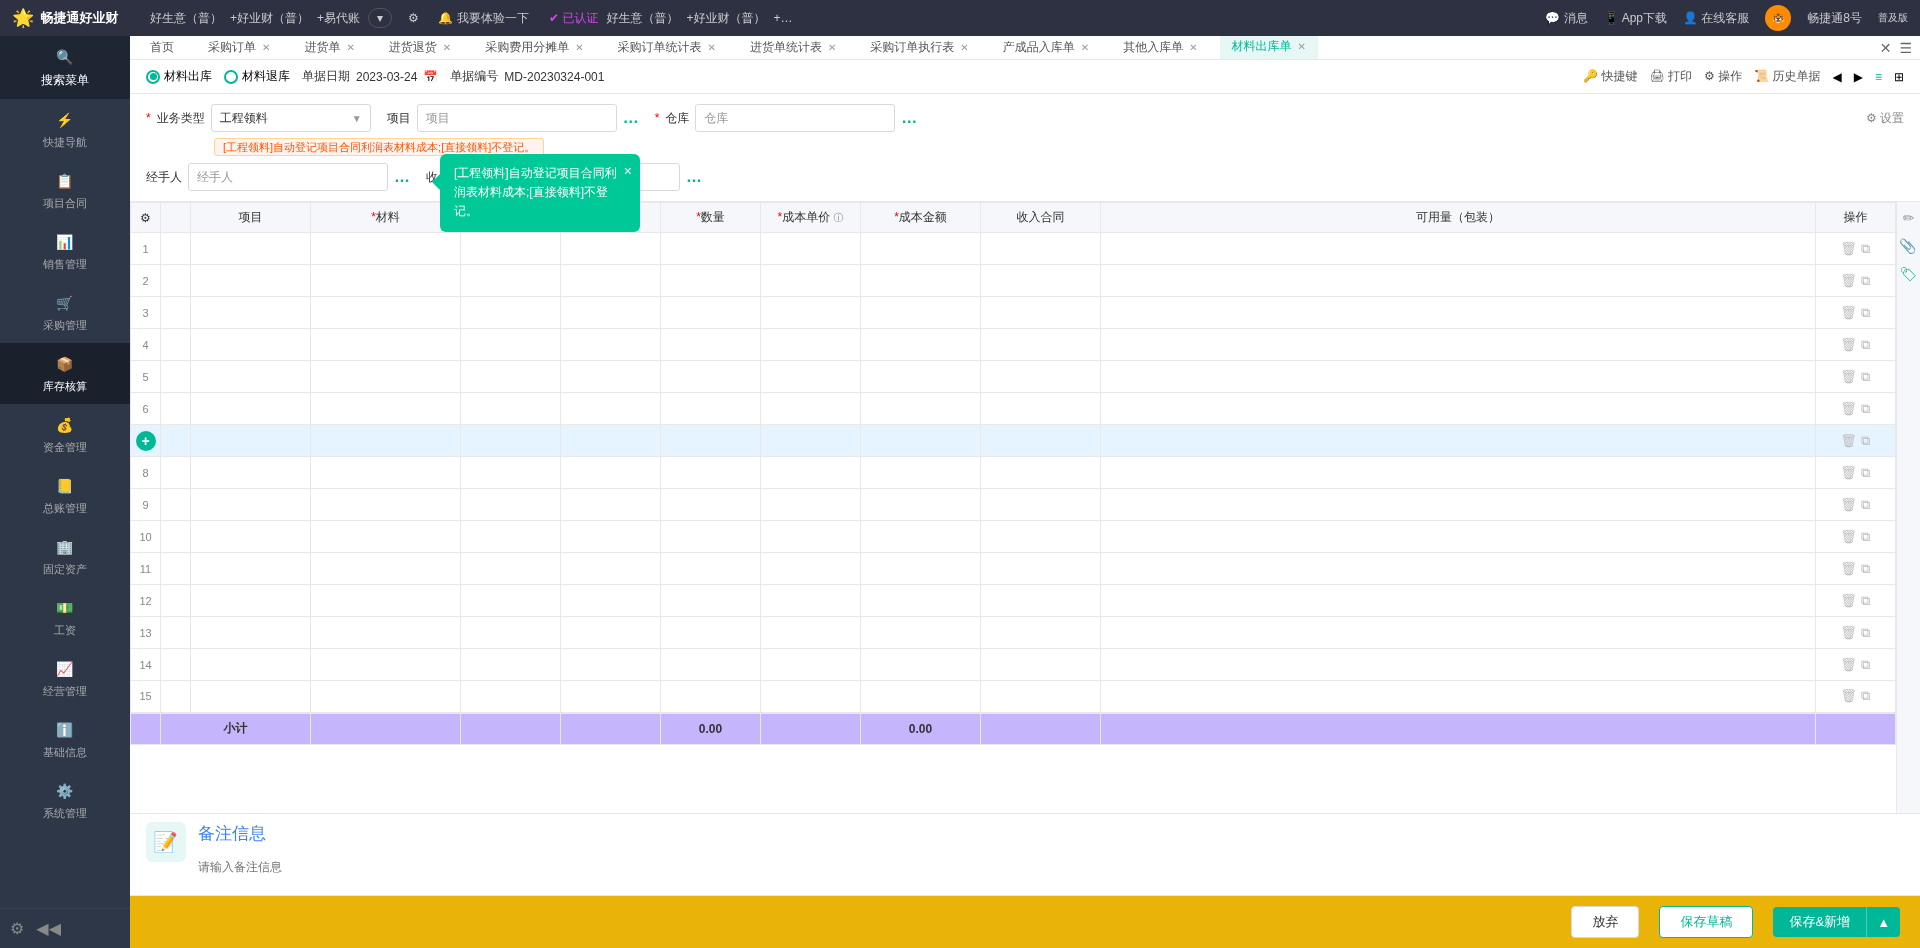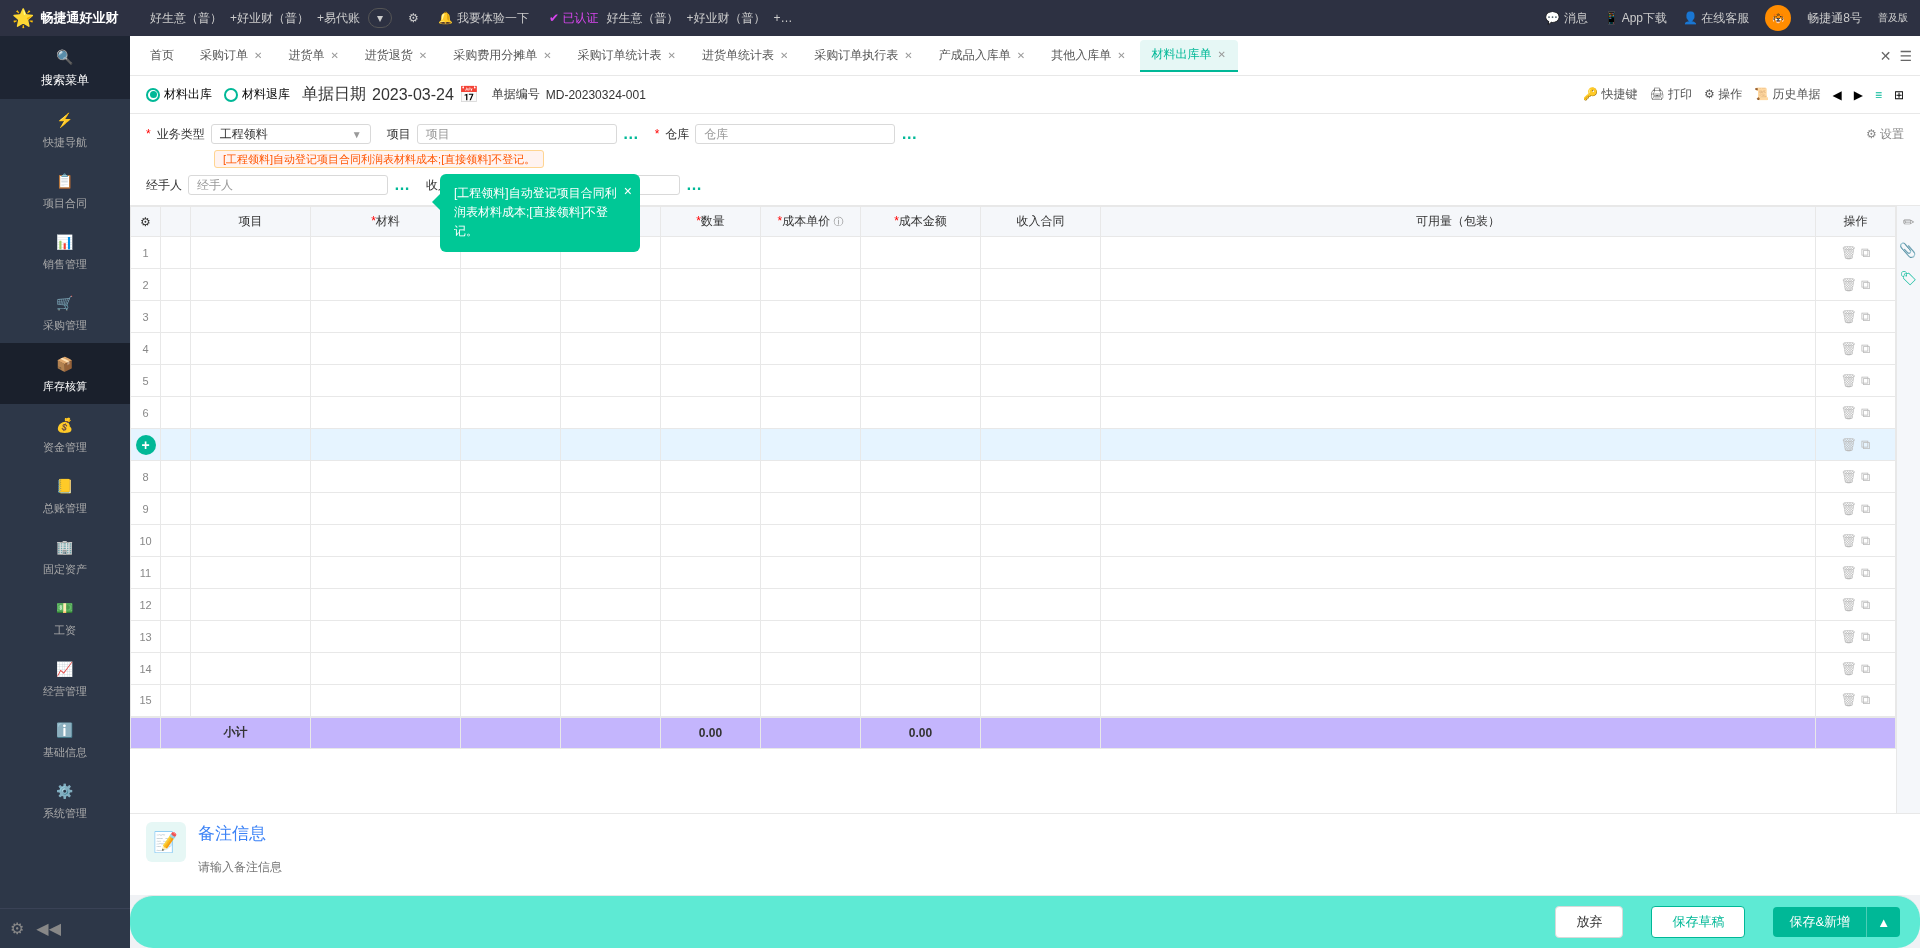--- a/index.html
+++ b/index.html
@@ -25,45 +25,45 @@
     .sidebar-menu-item:hover, .sidebar-menu-item.active { background: #1a202c; color: #fff; }
     .sidebar-menu-item .icon-circle { width: 22px; height: 22px; display: flex; align-items: center; justify-content: center; font-size: 14px; }
     .sidebar-search { background: #1e2533; color: #fff; font-size: 12px; }
     .sidebar-bottom { margin-top: auto; display: flex; align-items: center; padding: 10px; gap: 12px; border-top: 1px solid #3a4256; }
     .sidebar-bottom span { color: #888; cursor: pointer; font-size: 16px; }
 
     
     .content { flex: 1; display: flex; flex-direction: column; overflow: hidden; background: #f0f2f5; }
 
     
-    .tab-bar { display: flex; align-items: center; background: #fff; border-bottom: 1px solid #e8e8e8; padding: 0 8px; height: 40px; gap: 2px; overflow-x: auto; }
+    .tab-bar { display: flex; align-items: center; background: #fff; border-bottom: 1px solid #e8e8e8; padding: 0 8px; height: 24px; gap: 10px; overflow-x: auto; }
     .tab-item { display: flex; align-items: center; padding: 0 12px; height: 32px; border-radius: 4px 4px 0 0; cursor: pointer; font-size: 12px; color: #555; white-space: nowrap; gap: 6px; }
     .tab-item.active { background: #e6f7f5; color: #00b897; border-bottom: 2px solid #00b897; }
     .tab-item .tab-close { font-size: 10px; color: #999; cursor: pointer; }
     .tab-bar-actions { margin-left: auto; display: flex; align-items: center; gap: 8px; }
     .tab-bar-actions span { cursor: pointer; color: #666; font-size: 14px; }
 
     
     .page-header { display: flex; align-items: center; padding: 8px 16px; background: #fff; border-bottom: 1px solid #e8e8e8; gap: 16px; }
     .page-header-left { display: flex; align-items: center; gap: 12px; }
     .radio-group { display: flex; gap: 12px; align-items: center; }
     .radio-label { display: flex; align-items: center; gap: 4px; cursor: pointer; font-size: 12px; }
     .radio-dot { width: 14px; height: 14px; border-radius: 50%; border: 2px solid #00b897; display: inline-flex; align-items: center; justify-content: center; }
     .radio-dot.checked::after { content: ''; width: 7px; height: 7px; border-radius: 50%; background: #00b897; display: block; }
-    .date-field { display: flex; align-items: center; gap: 6px; font-size: 16px; color: #333; }
+    .date-field { display: flex; align-items: center; gap: 6px; font-size: 12px; color: #333; }
     .doc-no-field { display: flex; align-items: center; gap: 6px; font-size: 12px; color: #333; }
     .page-header-actions { margin-left: auto; display: flex; align-items: center; gap: 12px; }
     .page-header-actions .action-btn { font-size: 12px; color: #555; cursor: pointer; display: flex; align-items: center; gap: 4px; }
 
     
     .form-area { background: #fff; padding: 10px 16px; border-bottom: 1px solid #e8e8e8; display: flex; flex-direction: column; gap: 8px; position: relative; }
     .form-row { display: flex; align-items: center; gap: 16px; }
     .form-field { display: flex; align-items: center; gap: 6px; font-size: 12px; }
     .field-label { font-size: 12px; color: #333; }
-    .field-input { border: 1px solid #d9d9d9; border-radius: 3px; padding: 3px 8px; font-size: 12px; height: 20px; min-width: 120px; display: flex; align-items: center; justify-content: space-between; cursor: pointer; background: #fff; }
+    .field-input { border: 1px solid #d9d9d9; border-radius: 3px; padding: 3px 8px; font-size: 12px; height: 28px; min-width: 120px; display: flex; align-items: center; justify-content: space-between; cursor: pointer; background: #fff; }
     .field-input.filled { color: #333; }
     .field-input .arrow { color: #999; font-size: 10px; }
     .field-dots { color: #00b897; cursor: pointer; font-size: 16px; font-weight: bold; }
     .warning-text { font-size: 11px; color: #f50; background: #fff3f0; border: 1px solid #ffd591; padding: 2px 8px; border-radius: 3px; }
 
     
     .tooltip-box { position: absolute; left: 310px; top: 60px; background: #00c896; color: #fff; padding: 10px 14px; border-radius: 6px; font-size: 12px; line-height: 1.6; z-index: 100; max-width: 200px; }
     .tooltip-box .tooltip-close { position: absolute; top: 6px; right: 8px; cursor: pointer; font-size: 14px; }
     .tooltip-box::before { content: ''; position: absolute; left: -8px; top: 20px; border: 8px solid transparent; border-right-color: #00c896; border-left: none; }
 
@@ -87,21 +87,21 @@
 
     
     .add-row-btn { width: 20px; height: 20px; border-radius: 50%; background: #00b897; color: #fff; display: inline-flex; align-items: center; justify-content: center; cursor: pointer; font-size: 14px; font-weight: bold; }
 
     
     .notes-area { background: #fff; border-top: 1px solid #e8e8e8; padding: 8px 16px; display: flex; align-items: flex-start; gap: 12px; min-height: 70px; }
     .notes-icon { width: 40px; height: 40px; background: #e6f7f5; border-radius: 6px; display: flex; align-items: center; justify-content: center; color: #00b897; font-size: 20px; flex-shrink: 0; }
     .notes-input { flex: 1; border: none; outline: none; font-size: 12px; color: #999; resize: none; height: 40px; padding-top: 10px; }
 
     
-    .bottom-bar { display: flex; align-items: center; justify-content: flex-end; padding: 10px 20px; background: #5eead4; border-top: 1px solid #e8e8e8; gap: 28px; border-radius: 23px; }
+    .bottom-bar { display: flex; align-items: center; justify-content: flex-end; padding: 10px 20px; background: #eab308; border-top: 1px solid #e8e8e8; gap: 20px; }
     .btn { padding: 6px 20px; border-radius: 4px; font-size: 13px; cursor: pointer; border: none; }
     .btn-default { background: #fff; border: 1px solid #d9d9d9; color: #333; }
     .btn-outline { background: #fff; border: 1px solid #00b897; color: #00b897; }
     .btn-primary-split { display: flex; }
     .btn-primary-split .main-part { background: #00b897; color: #fff; border-radius: 4px 0 0 4px; padding: 6px 16px; font-size: 13px; cursor: pointer; border: none; }
     .btn-primary-split .arrow-part { background: #00b897; color: #fff; border-radius: 0 4px 4px 0; padding: 6px 10px; font-size: 13px; cursor: pointer; border: none; border-left: 1px solid rgba(255,255,255,0.3); }
 
     
     .right-panel { width: 24px; display: flex; flex-direction: column; align-items: center; padding: 8px 0; gap: 12px; background: #f5f7fa; border-left: 1px solid #e8e8e8; }
     .right-panel span { cursor: pointer; color: #999; font-size: 14px; }

